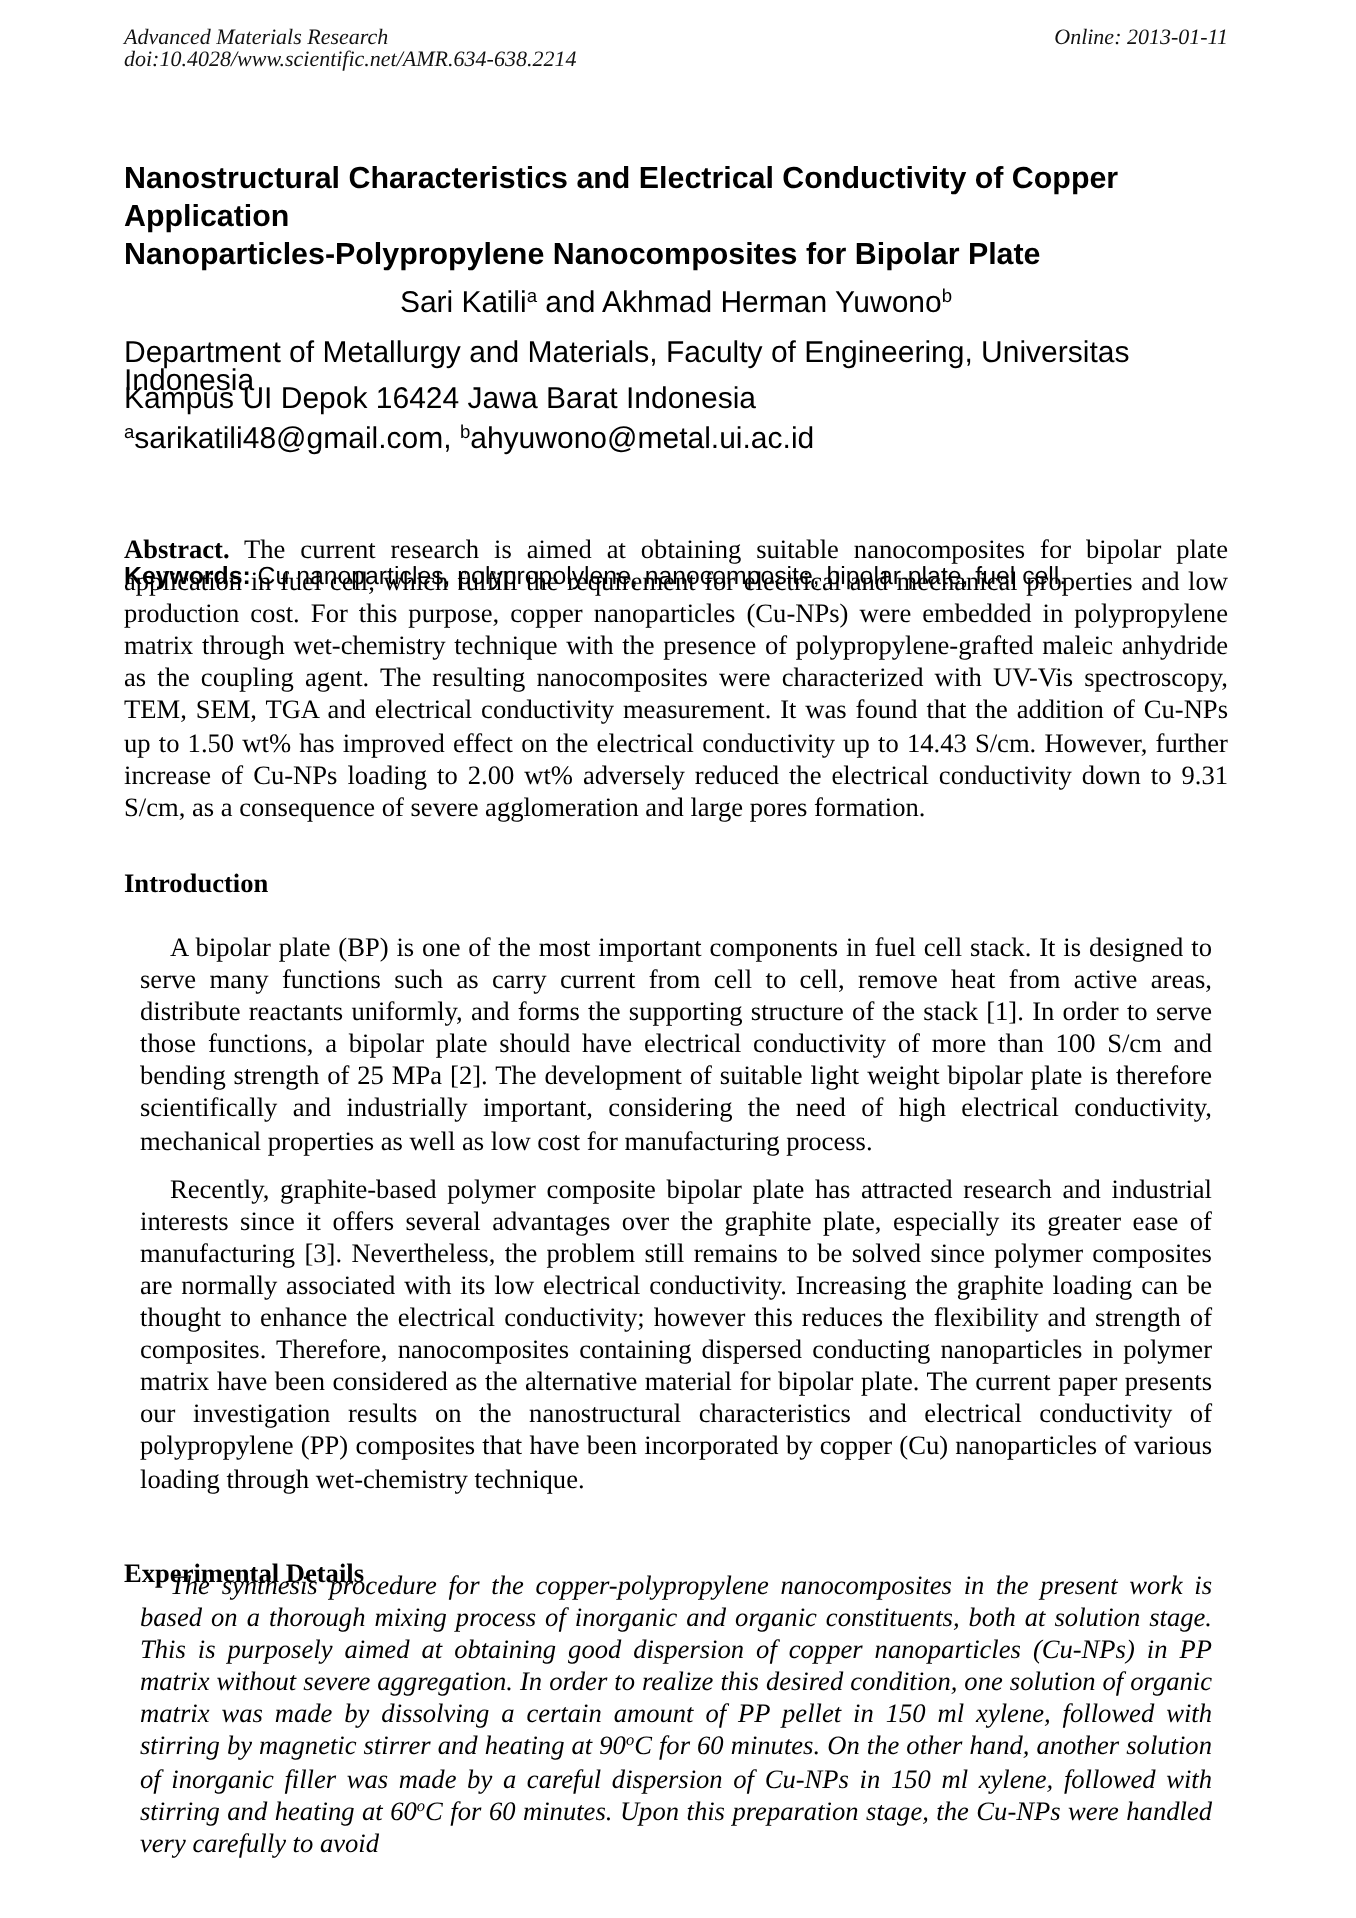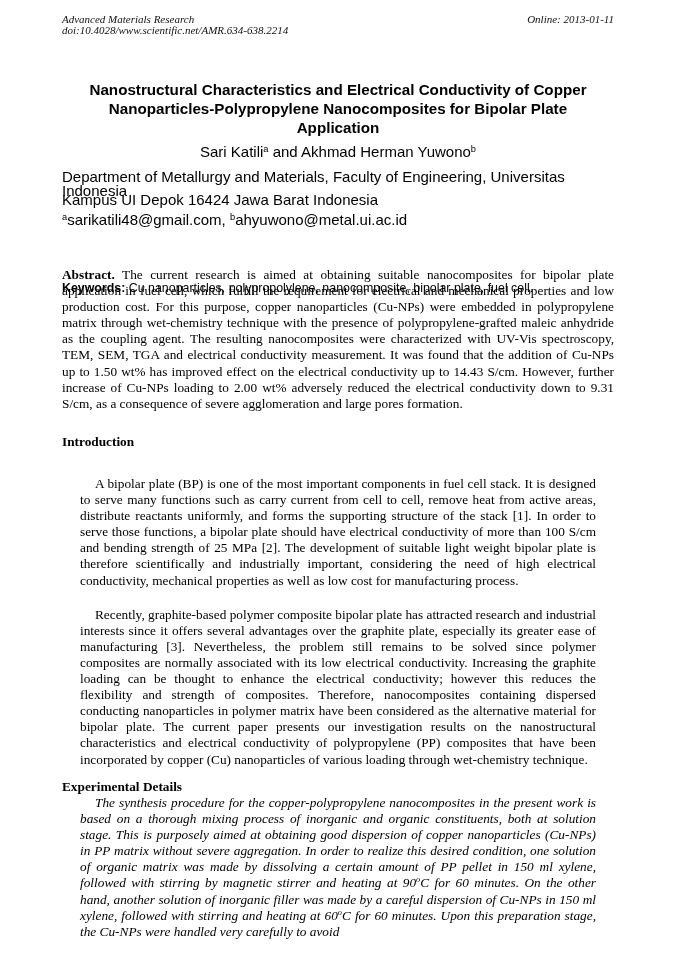--- a/index.html
+++ b/index.html
@@ -35,21 +35,20 @@
     .journal-header .online {
       position: absolute;
       right: 0;
       top: 0;
     }
     .title {
       position: absolute;
       top: 80px;
       left: 0;
       width: 552px;
-      text-align: center;
       font-family: "Liberation Sans", sans-serif;
       font-weight: bold;
       font-size: 15.2px;
       line-height: 19px;
     }
     .authors {
       position: absolute;
       top: 143px;
       left: 0;
       width: 552px;
@@ -106,41 +105,41 @@
     .intro-heading { top: 434px; }
     .exp-heading { top: 779px; }
     .section-body {
       position: absolute;
       left: 0;
       width: 552px;
     }
     .intro-body { top: 458px; }
     .exp-body { top: 777px; font-style: italic; }
     .section-body p {
-      margin: 18px;
+      margin: 8px;
       text-indent: 15px;
     }
   </style>
 </head>
 <body>
 
 <div class="page">
 
   <div class="journal-header">
     <div class="left-block">
       <div>Advanced Materials Research</div>
       <div>doi:10.4028/www.scientific.net/AMR.634-638.2214</div>
     </div>
     <div class="online">Online: 2013-01-11</div>
   </div>
 
   <div class="title">
     <div>Nanostructural Characteristics and Electrical Conductivity of Copper</div>
+    <div>Application</div>
     <div>Nanoparticles-Polypropylene Nanocomposites for Bipolar Plate</div>
-    <div>Application</div>
   </div>
 
   <div class="authors"><span>Sari Katili</span><sup>a</sup><span> and </span><span>Akhmad Herman Yuwono</span><sup>b</sup></div>
 
   <div class="affil l1">Department of Metallurgy and Materials, Faculty of Engineering, Universitas Indonesia</div>
   <div class="affil l2">Kampus UI Depok 16424 Jawa Barat Indonesia</div>
   <div class="affil l3"><sup>a</sup><span>sarikatili48@gmail.com, </span><sup>b</sup><span>ahyuwono@metal.ui.ac.id</span></div>
 
   <div class="keywords"><b>Keywords:</b><span> Cu nanoparticles, polypropolylene, nanocomposite, bipolar plate, fuel cell.</span></div>
 

